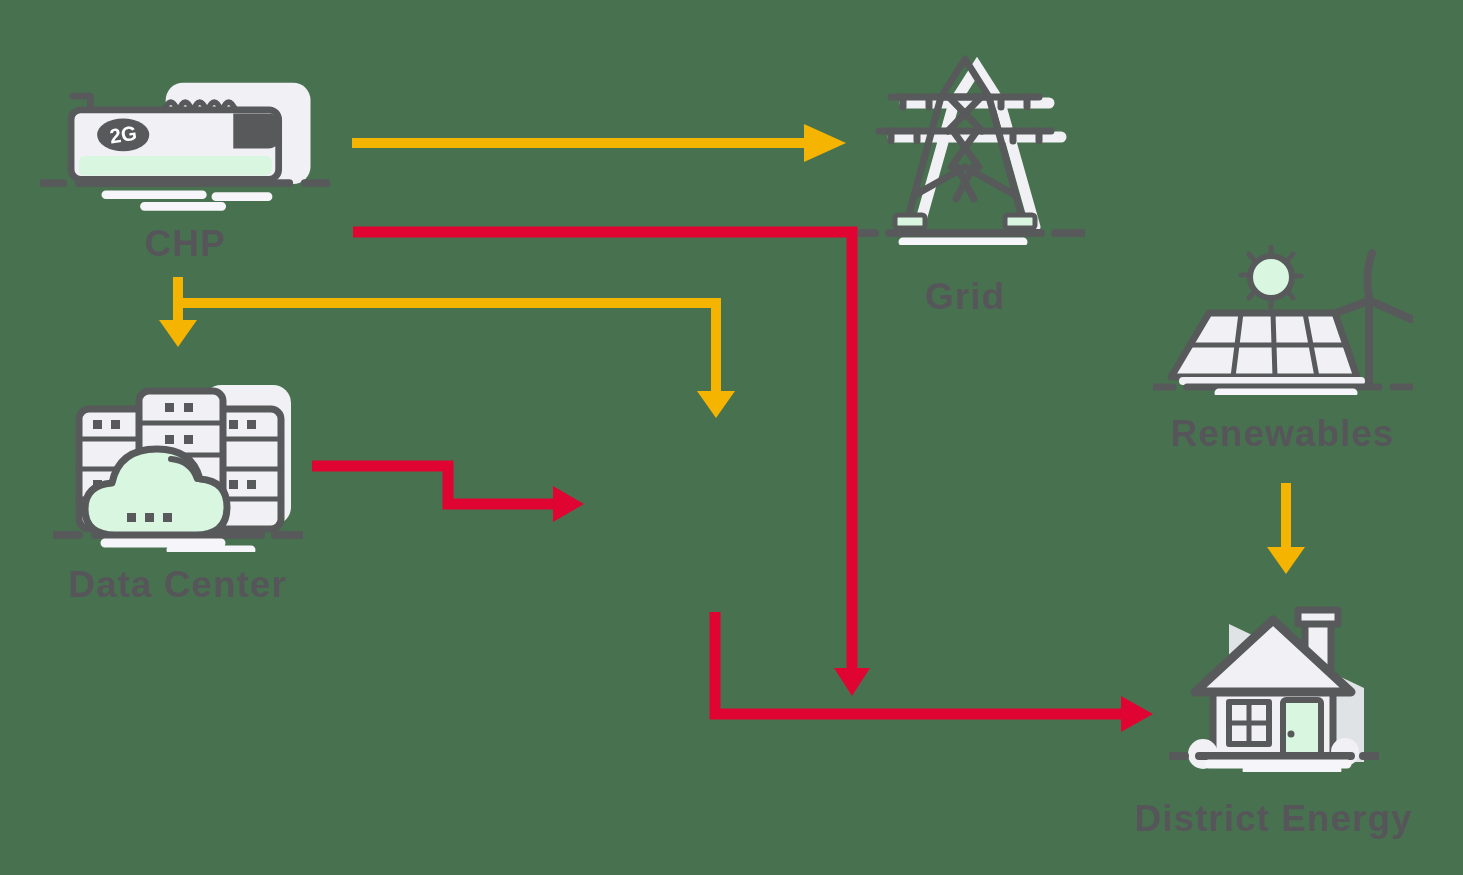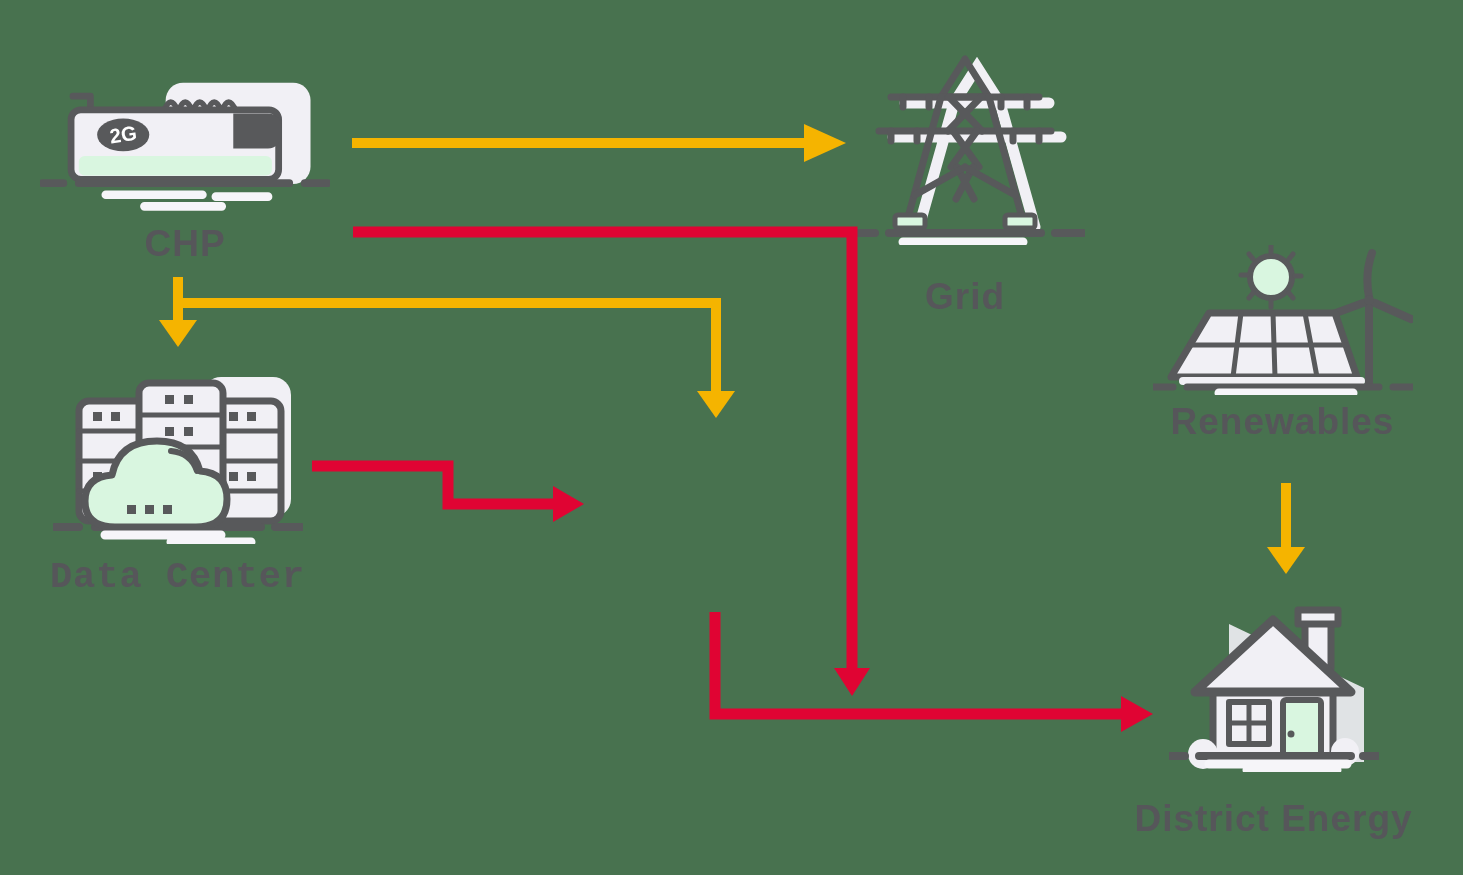--- a/index.html
+++ b/index.html
@@ -122,24 +122,24 @@
       </g>
 
       <g>
         <polygon points="18,132 56,68 182,68 204,132" class="st fillwhite" stroke-width="7"></polygon>
         <path class="st" stroke-width="5" d="M88 68 L80 132 M120 68 L122 132 M152 68 L164 132 M37 100 H193"></path>
         <rect x="26" y="132" width="186" height="8" rx="4" class="fillwhite"></rect>
       </g>
       <path class="ground" stroke-width="7" d="M0 142 H20 M34 142 H226 M240 142 H260"></path>
       <path class="smudge" stroke-width="9" d="M66 148 H200"></path>
     </svg>
-    <div class="node-label" style="margin-top:6px;">Renewables</div>
-  </div>
-
-  <div class="node" style="left:50px;top:359px;width:255px;font-family:Liberation Mono, monospace;">
+    <div class="node-label" style="margin-top:18px;">Renewables</div>
+  </div>
+
+  <div class="node" style="left:50px;top:367px;width:255px;">
     <svg width="250" height="185" viewBox="0 0 250 185">
 
       <rect x="150" y="18" width="88" height="140" rx="18" class="fillwhite"></rect>
 
       <g>
         <rect x="26" y="42" width="68" height="120" rx="10" class="st fillwhite" stroke-width="7"></rect>
         <path class="st" stroke-width="5" d="M26 72 H94 M26 102 H94 M26 132 H94"></path>
         <g class="filldark">
             <rect x="40" y="53" width="9" height="9"></rect>
             <rect x="58" y="53" width="9" height="9"></rect>

